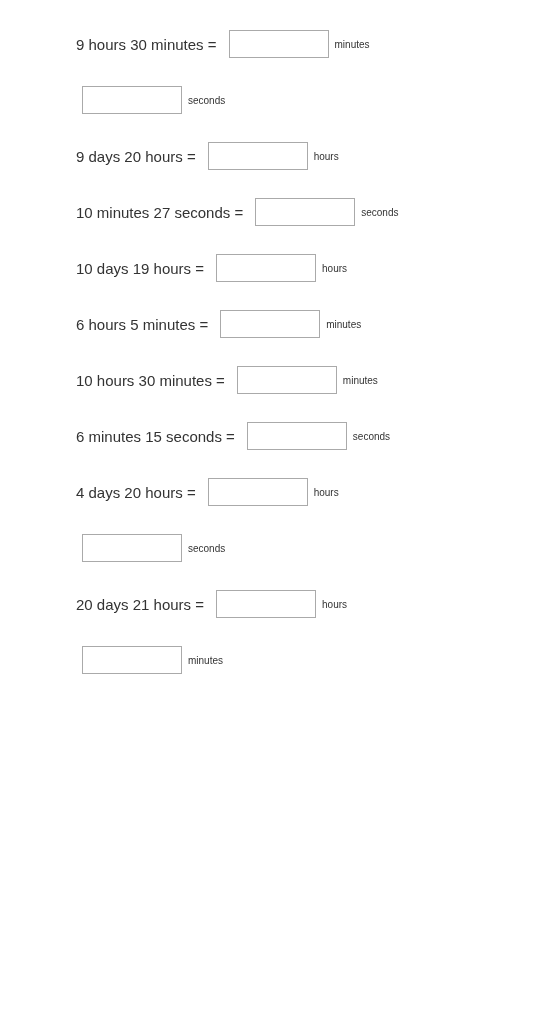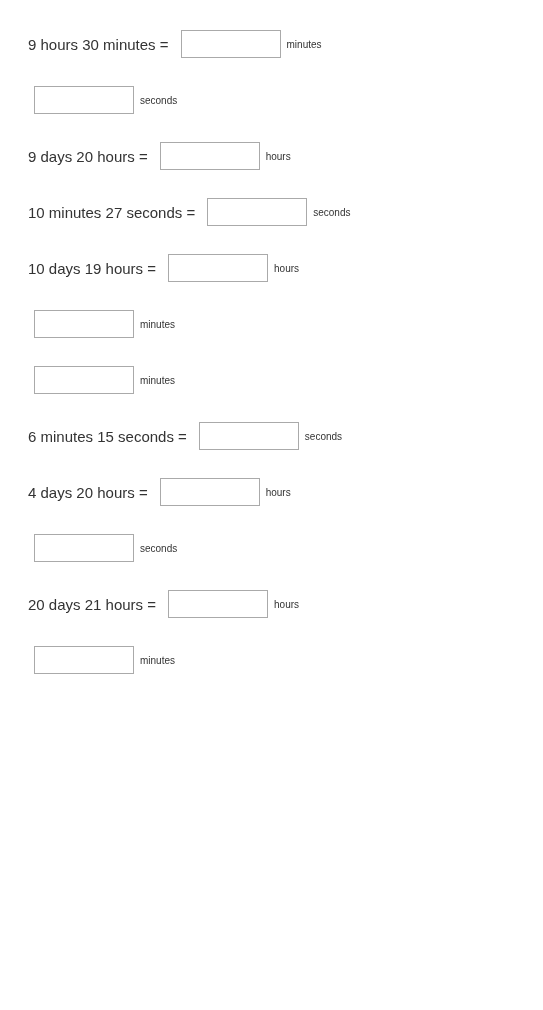--- a/index.html
+++ b/index.html
@@ -11,21 +11,21 @@
     body {
       background: #ffffff;
       font-family: Arial, sans-serif;
       font-size: 15px;
       color: #333;
       width: 543px;
       min-height: 1010px;
     }
 
     .container {
-      padding: 30px 28px;
+      padding: 30px 76px;
     }
 
     .problem-row {
       display: flex;
       align-items: center;
       margin-bottom: 28px;
       flex-wrap: nowrap;
     }
 
     .problem-text {
@@ -74,24 +74,26 @@
       <span class="problem-text">10 minutes 27 seconds =</span>
       <input type="text" class="answer-input" style="">
       <span class="unit-label">seconds</span>
     </div>
     <div class="problem-row">
       <span class="problem-text">10 days 19 hours =</span>
       <input type="text" class="answer-input" style="">
       <span class="unit-label">hours</span>
     </div>
     <div class="problem-row">
+      <span class="problem-text">6 hours 5 minutes =</span>
       <input type="text" class="answer-input" style="">
       <span class="unit-label">minutes</span>
     </div>
     <div class="problem-row">
+      <span class="problem-text">10 hours 30 minutes =</span>
       <input type="text" class="answer-input" style="">
       <span class="unit-label">minutes</span>
     </div>
     <div class="problem-row">
       <span class="problem-text">6 minutes 15 seconds =</span>
       <input type="text" class="answer-input" style="">
       <span class="unit-label">seconds</span>
     </div>
     <div class="problem-row">
       <span class="problem-text">4 days 20 hours =</span>

